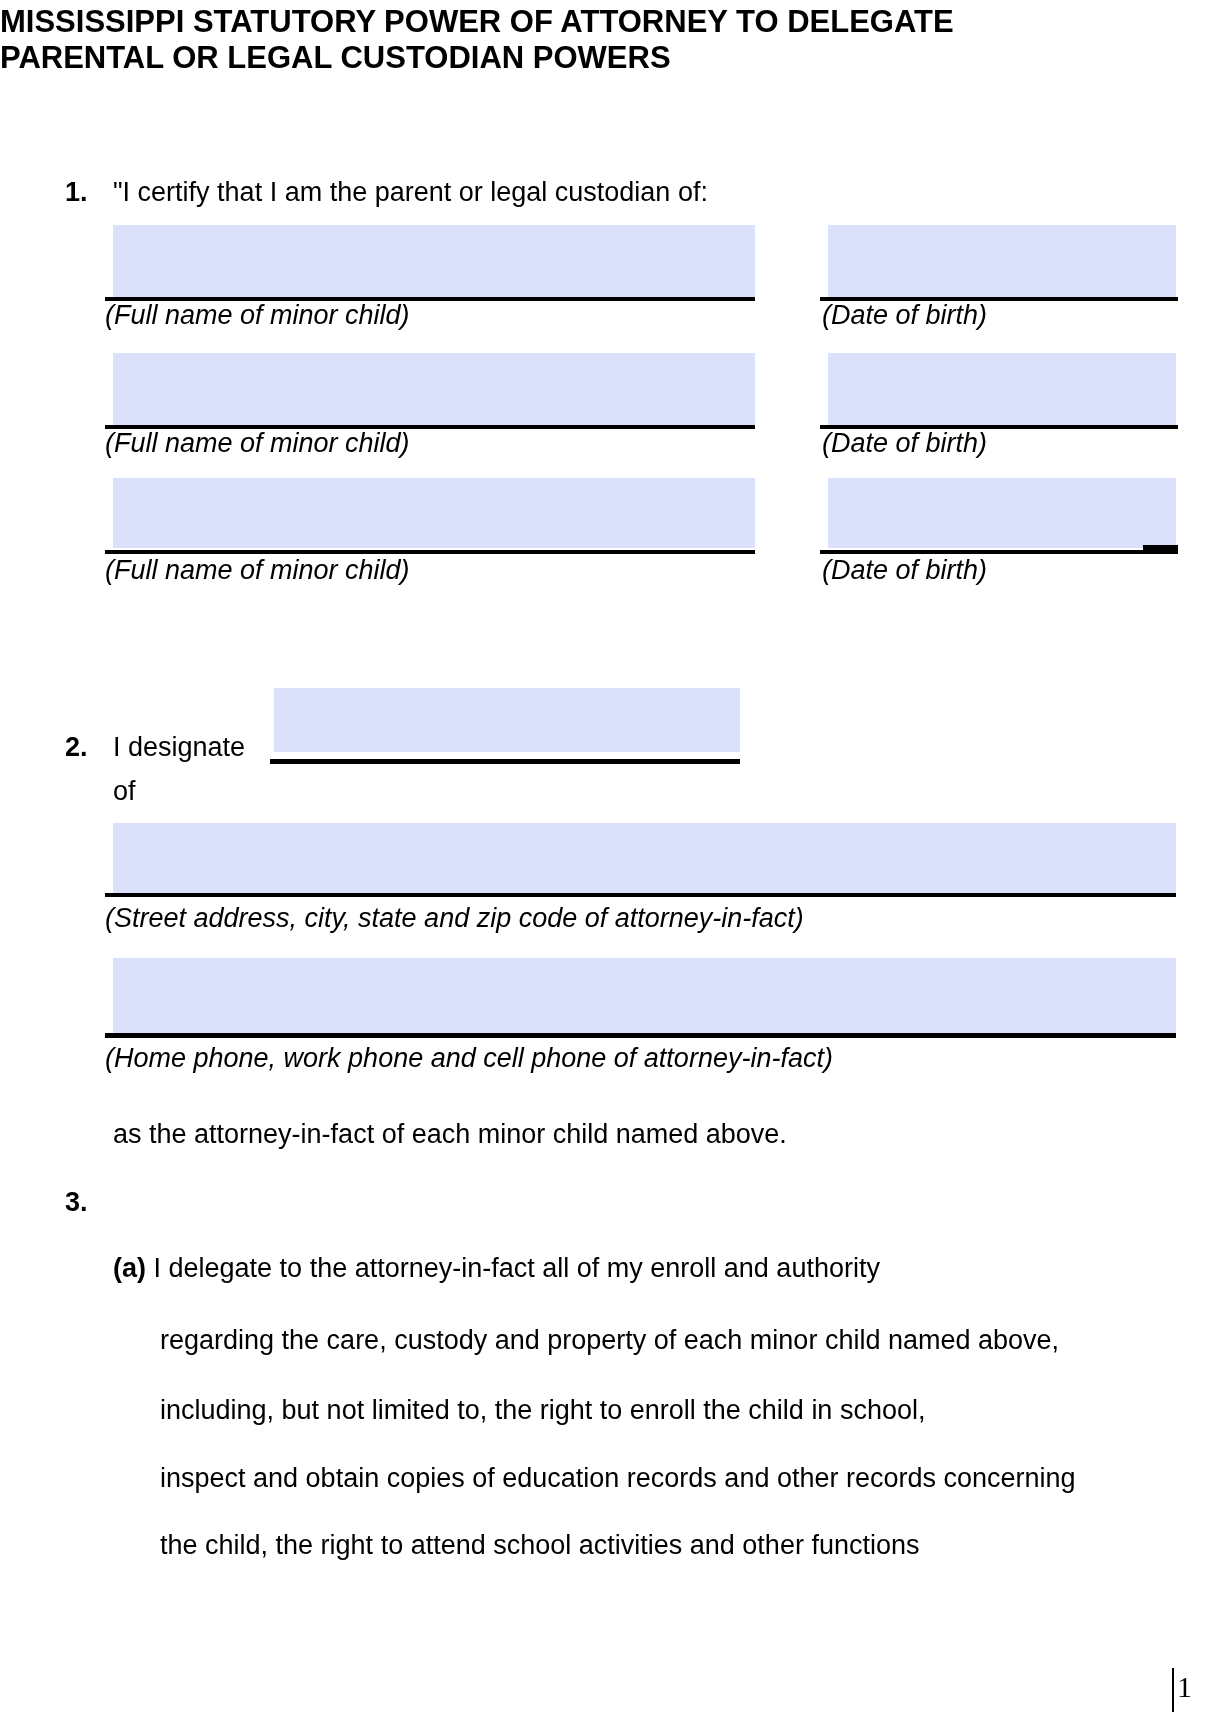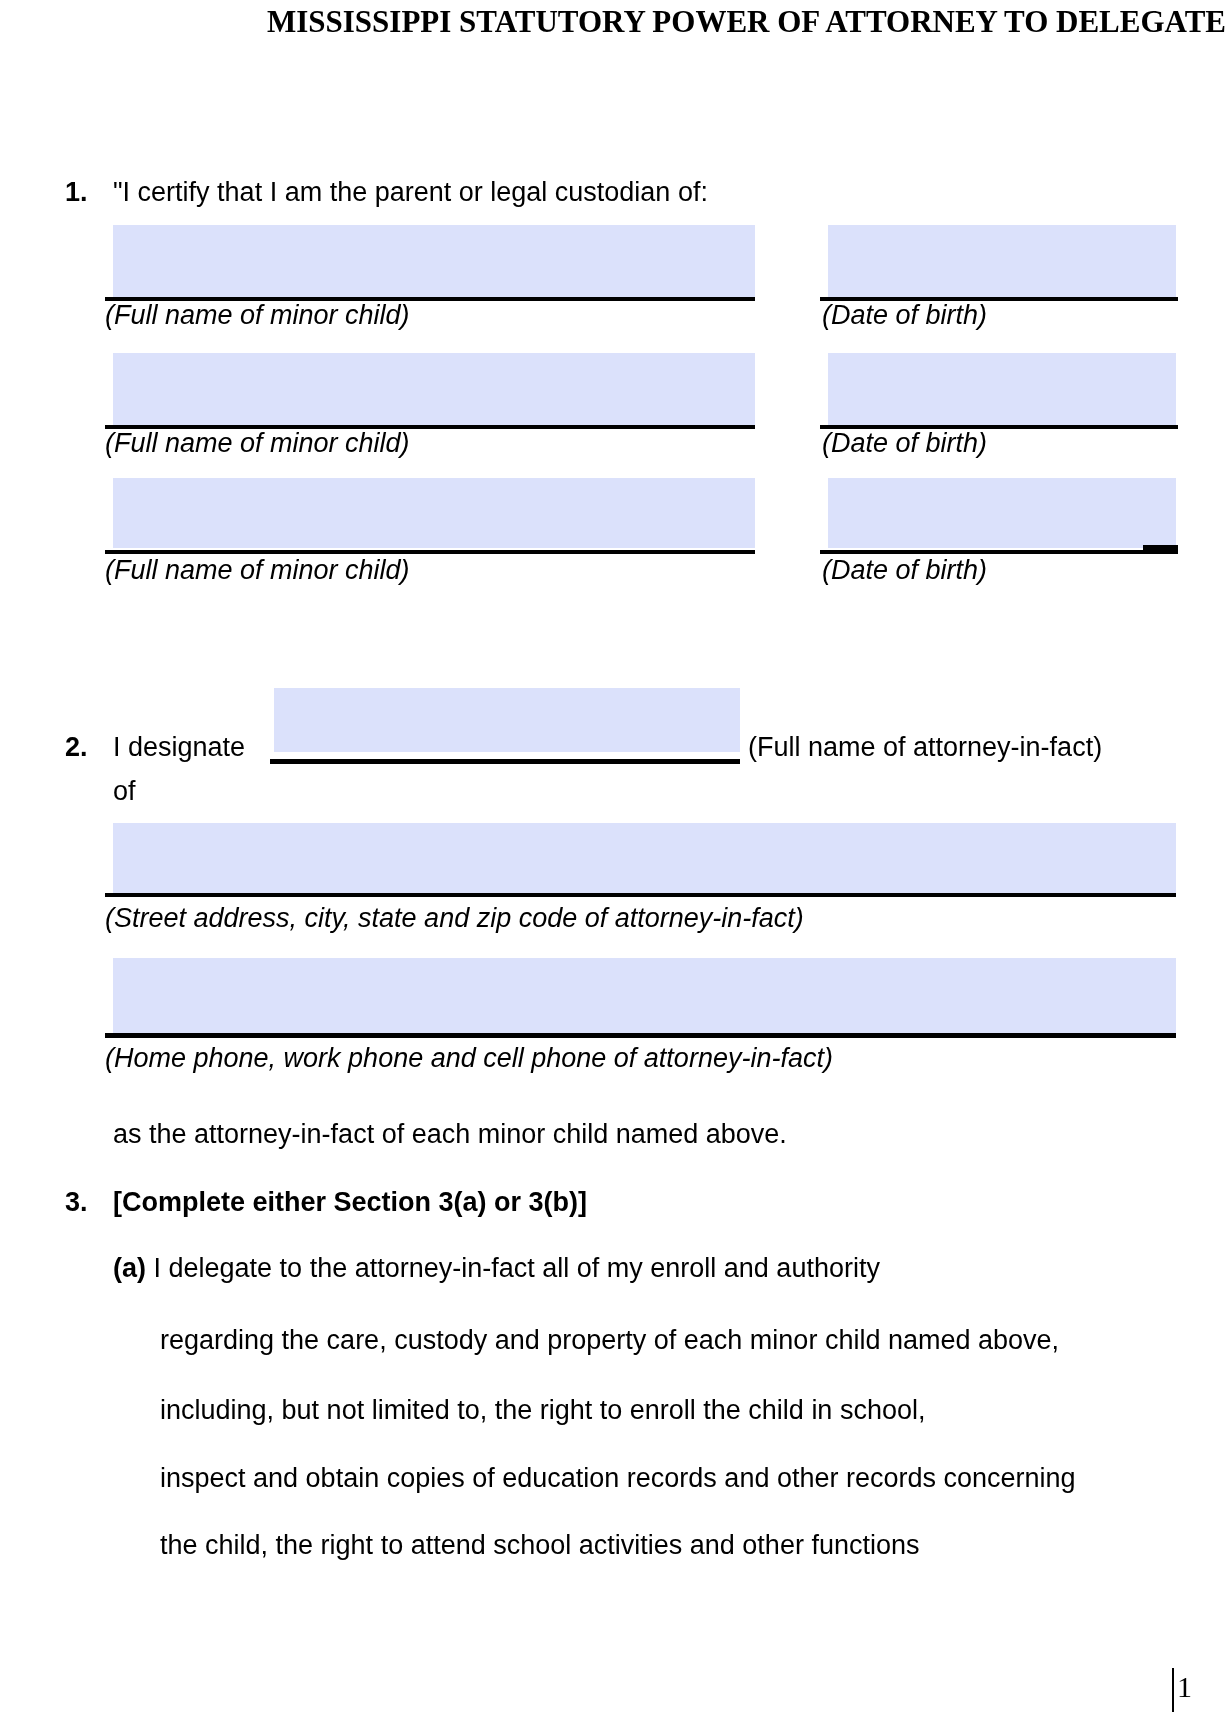--- a/index.html
+++ b/index.html
@@ -7,38 +7,39 @@
     position:relative; width:1226px; height:1728px; background:#ffffff;
     font-family:"Liberation Sans","DejaVu Sans",sans-serif; color:#000;
     overflow:hidden;
   }
   .abs { position:absolute; white-space:nowrap; }
   .t   { font-size:27px; line-height:1.15; }
   .b   { font-weight:bold; }
   .it  { font-style:italic; }
   .ctr { text-align:left; }
   .title-line {
-    position:absolute; left:0; width:1226px; text-align:right;
-    font-weight:bold; font-size:31px; white-space:nowrap;font-family:Liberation Serif, serif;
+    position:absolute; left:0; width:1226px; text-align:left;
+    font-weight:bold; font-size:31px; white-space:nowrap;
   }
   .field {
     position:absolute; background:#dbe1fb; border:none; outline:none;
     font:27px "Liberation Sans","DejaVu Sans",sans-serif; color:#000;
     padding:0 8px; box-sizing:border-box;
   }
   .rule { position:absolute; background:#000; height:4px; }
   .serif { font-family:"Liberation Serif","DejaVu Serif",serif; }
   .cursor-bar { position:absolute; width:2px; background:#000; }
 </style>
 </head>
 <body>
 
 <div class="page">
 
   <div class="title-line" style="top:4px">MISSISSIPPI STATUTORY POWER OF ATTORNEY TO DELEGATE</div>
+  <div class="title-line" style="top:40px">PARENTAL OR LEGAL CUSTODIAN POWERS</div>
 
   <div class="abs t b" style="left:65px;top:177px">1.</div>
   <div class="abs t" style="left:113px;top:177px">"I certify that I am the parent or legal custodian of:</div>
 
   <div>
     <input class="field" style="left: 113px; top: 225px; width: 642px; height: 72px; background: rgb(219, 225, 251);" value="">
     <input class="field" style="left: 828px; top: 225px; width: 348px; height: 72px; background: rgb(219, 225, 251);" value="">
     <div class="rule" style="left:105px;top:297px;width:650px"></div>
     <div class="rule" style="left:820px;top:297px;width:358px"></div>
     <div class="abs t it ctr" style="left:105px;top:300px;width:650px">(Full name of minor child)</div>
@@ -62,35 +63,33 @@
     <div class="rule" style="left:1143px;top:545px;width:35px;height:7px"></div>
     <div class="abs t it ctr" style="left:105px;top:555px;width:650px">(Full name of minor child)</div>
     <div class="abs t it" style="left:822px;top:555px">(Date of birth)</div>
   </div>
 
 
   <div class="abs t b" style="left:65px;top:732px">2.</div>
   <div class="abs t" style="left:113px;top:732px">I designate</div>
   <input class="field" style="left: 274px; top: 688px; width: 466px; height: 64px; background: rgb(219, 225, 251);" value="">
   <div class="rule" style="left:270px;top:759px;width:470px;height:5px"></div>
-  <div class="abs t" style="left:748px;top:732px">(Full name of attorney-in-fact)</div>
   <div class="abs t" style="left:113px;top:776px">of</div>
 
   <input class="field" style="left: 113px; top: 823px; width: 1063px; height: 70px; background: rgb(219, 225, 251);" value="">
   <div class="rule" style="left:105px;top:893px;width:1071px"></div>
   <div class="abs t it ctr" style="left:105px;top:903px;width:1071px">(Street address, city, state and zip code of attorney-in-fact)</div>
 
   <input class="field" style="left: 113px; top: 958px; width: 1063px; height: 75px; background: rgb(219, 225, 251);" value="">
   <div class="rule" style="left:105px;top:1033px;width:1071px;height:5px"></div>
   <div class="abs t it ctr" style="left:105px;top:1043px;width:1071px">(Home phone, work phone and cell phone of attorney-in-fact)</div>
 
   <div class="abs t" style="left:113px;top:1119px">as the attorney-in-fact of each minor child named above.</div>
 
   <div class="abs t b" style="left:65px;top:1187px">3.</div>
-  <div class="abs t b" style="left:113px;top:1187px">[Complete either Section 3(a) or 3(b)]</div>
 
   <div class="abs t" style="left:113px;top:1253px"><span class="b">(a)</span> <span>I delegate to the attorney-in-fact all of my enroll and authority</span></div>
 
   <div class="abs t" style="left:160px;top:1325px">regarding the care, custody and property of each minor child named above,</div>
   <div class="abs t" style="left:160px;top:1395px">including, but not limited to, the right to enroll the child in school,</div>
   <div class="abs t" style="left:160px;top:1463px">inspect and obtain copies of education records and other records concerning</div>
   <div class="abs t" style="left:160px;top:1530px">the child, the right to attend school activities and other functions</div>
 
   <div class="cursor-bar" style="left:1172px;top:1668px;height:44px"></div>
   <div class="abs serif" style="left:1177px;top:1670px;font-size:30px">1</div>

